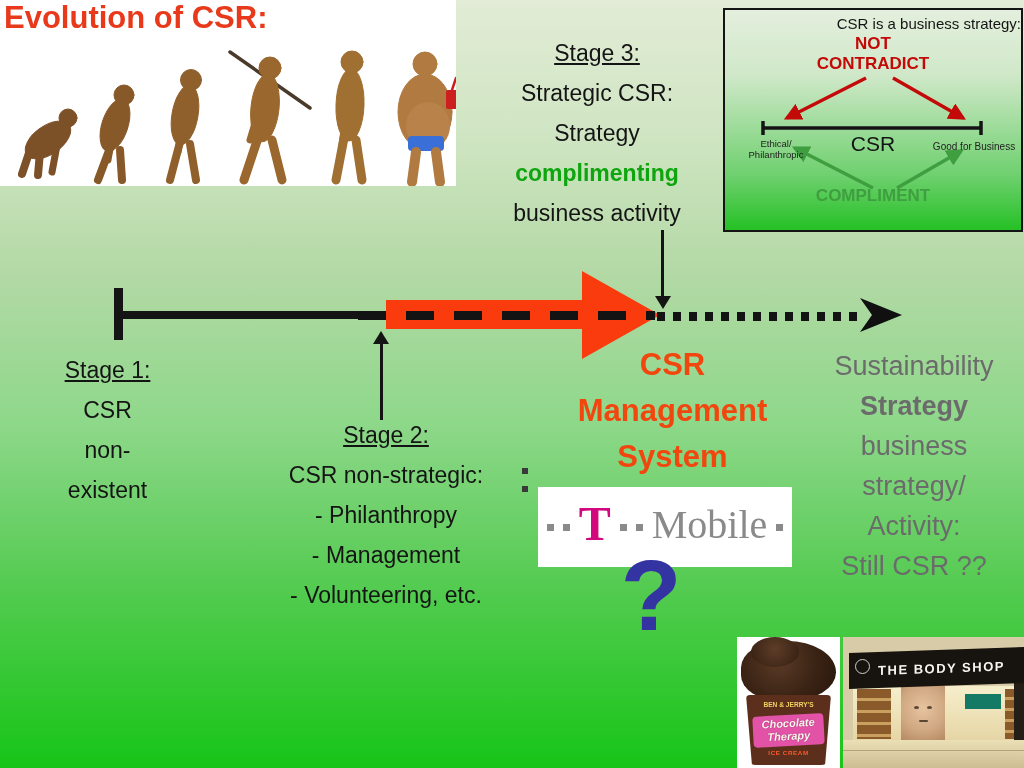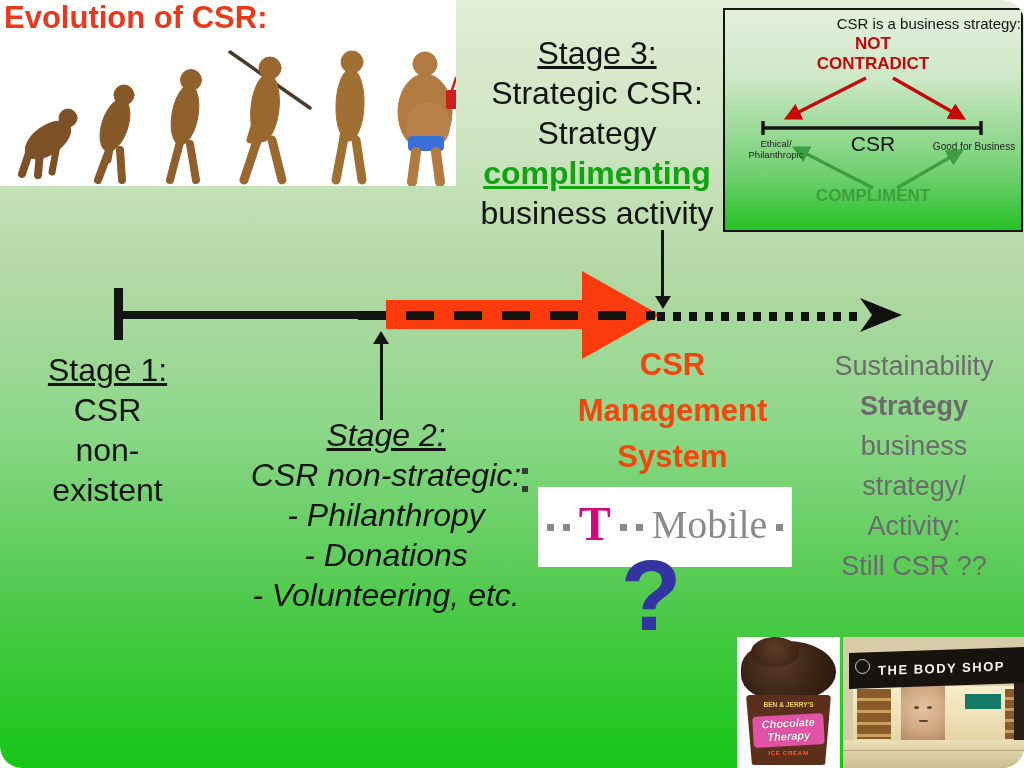--- a/index.html
+++ b/index.html
@@ -1,35 +1,34 @@
 <!DOCTYPE html>
 <html><head>
 <meta charset="utf-8">
 <style>
   html,body{margin:0;padding:0;}
   #slide{
     position:relative;width:1024px;height:768px;overflow:hidden;
     font-family:"Liberation Sans",sans-serif;
     background:linear-gradient(180deg,#e2ecd6 0%,#cfe5c2 18%,#b4d9a6 35%,#8ed88a 55%,#55cb52 76%,#17c517 100%);
-    border-radius:22px;
   }
   .abs{position:absolute;}
   .ctr{text-align:center;}
   u{text-decoration:underline;}
 
   
   .evo-panel{left:0;top:0;width:456px;height:186px;background:#ffffff;}
   .evo-title{left:4px;top:0px;width:440px;font-size:31px;font-weight:bold;color:#e8391b;}
 
   
-  .stage-text{font-size:32px;line-height:40px;color:#141414;}
+  .stage-text{font-size:23px;line-height:40px;color:#141414;}
   .stage3-block{left:458px;top:33px;width:278px;}
-  .stage3-block .hl{color:#0ea50e;font-weight:bold;text-decoration:underline;}
+  .stage3-block .hl{color:#0ea50e;font-weight:bold;}
   .stage1-block{left:25px;top:350px;width:165px;}
-  .stage2-block{left:225px;top:415px;width:322px;font-style:italic;}
+  .stage2-block{left:225px;top:415px;width:322px;}
   .stage4-block{left:813px;top:346px;width:202px;font-size:27px;line-height:40px;color:#6b6b6b;}
   .stage4-block .b{font-weight:bold;}
   .mgmt-block{left:545px;top:342px;width:255px;font-size:31px;line-height:46px;font-weight:bold;color:#f2460f;}
 
   
   .diagram-box{left:723px;top:8px;width:296px;height:220px;border:2px solid #141414;
     background:linear-gradient(180deg,#e4efdd 0%,#cfe8c8 30%,#6fd06f 75%,#25c125 100%);}
   .dg-title{left:0;top:5px;width:100%;font-size:15px;color:#141414;text-align:right;}
   .dg-warn{left:0;top:24px;width:100%;font-size:17px;line-height:20px;font-weight:bold;color:#c40909;}
   .dg-csr{left:0;top:122px;width:100%;font-size:21px;color:#141414;}
@@ -209,21 +208,21 @@
     <div><u>Stage 1:</u></div>
     <div>CSR</div>
     <div>non-</div>
     <div>existent</div>
   </div>
 
   <div class="abs stage-text ctr stage2-block">
     <div><u>Stage 2:</u></div>
     <div>CSR non-strategic:</div>
     <div>- Philanthropy</div>
-    <div>- Donations</div>
+    <div>- Management</div>
     <div>- Volunteering, etc.</div>
   </div>
 
   <div class="abs ctr mgmt-block">
     <div>CSR</div>
     <div>Management</div>
     <div>System</div>
   </div>
 
   <div class="abs ctr stage4-block">

